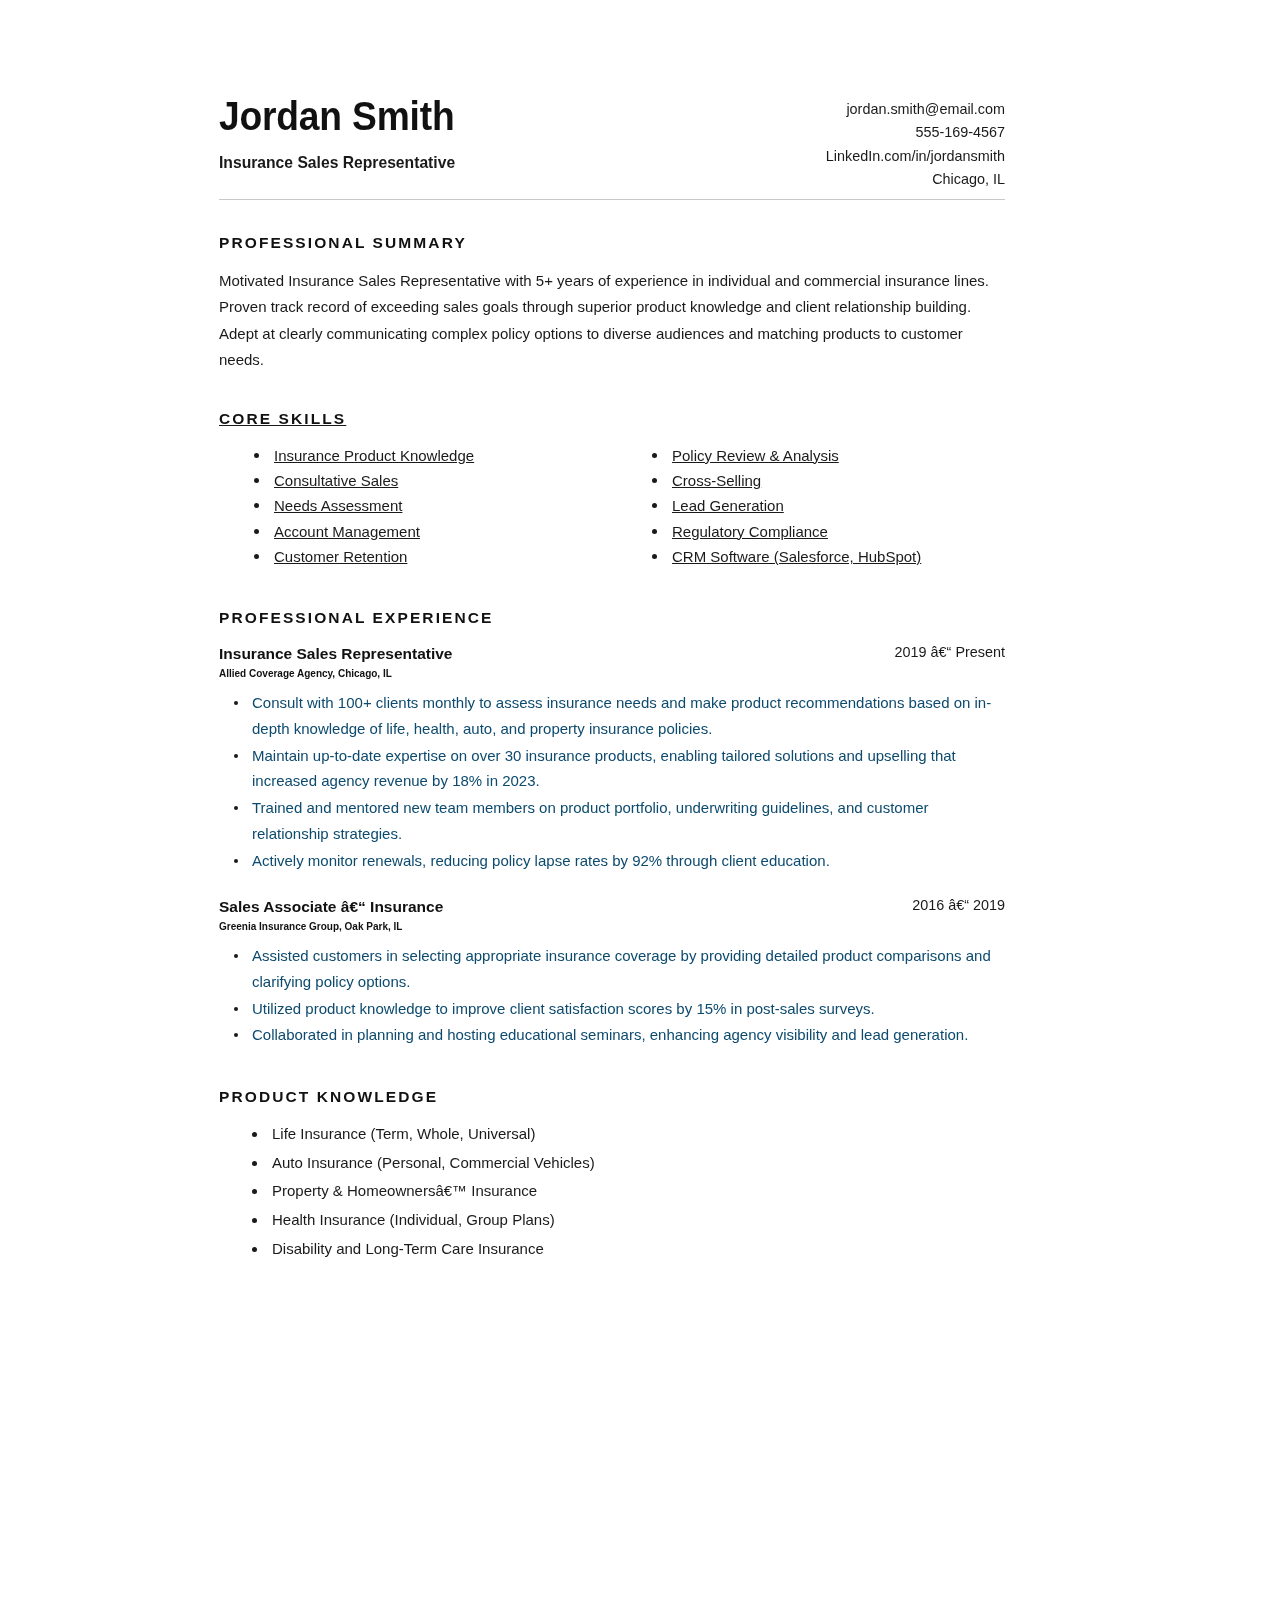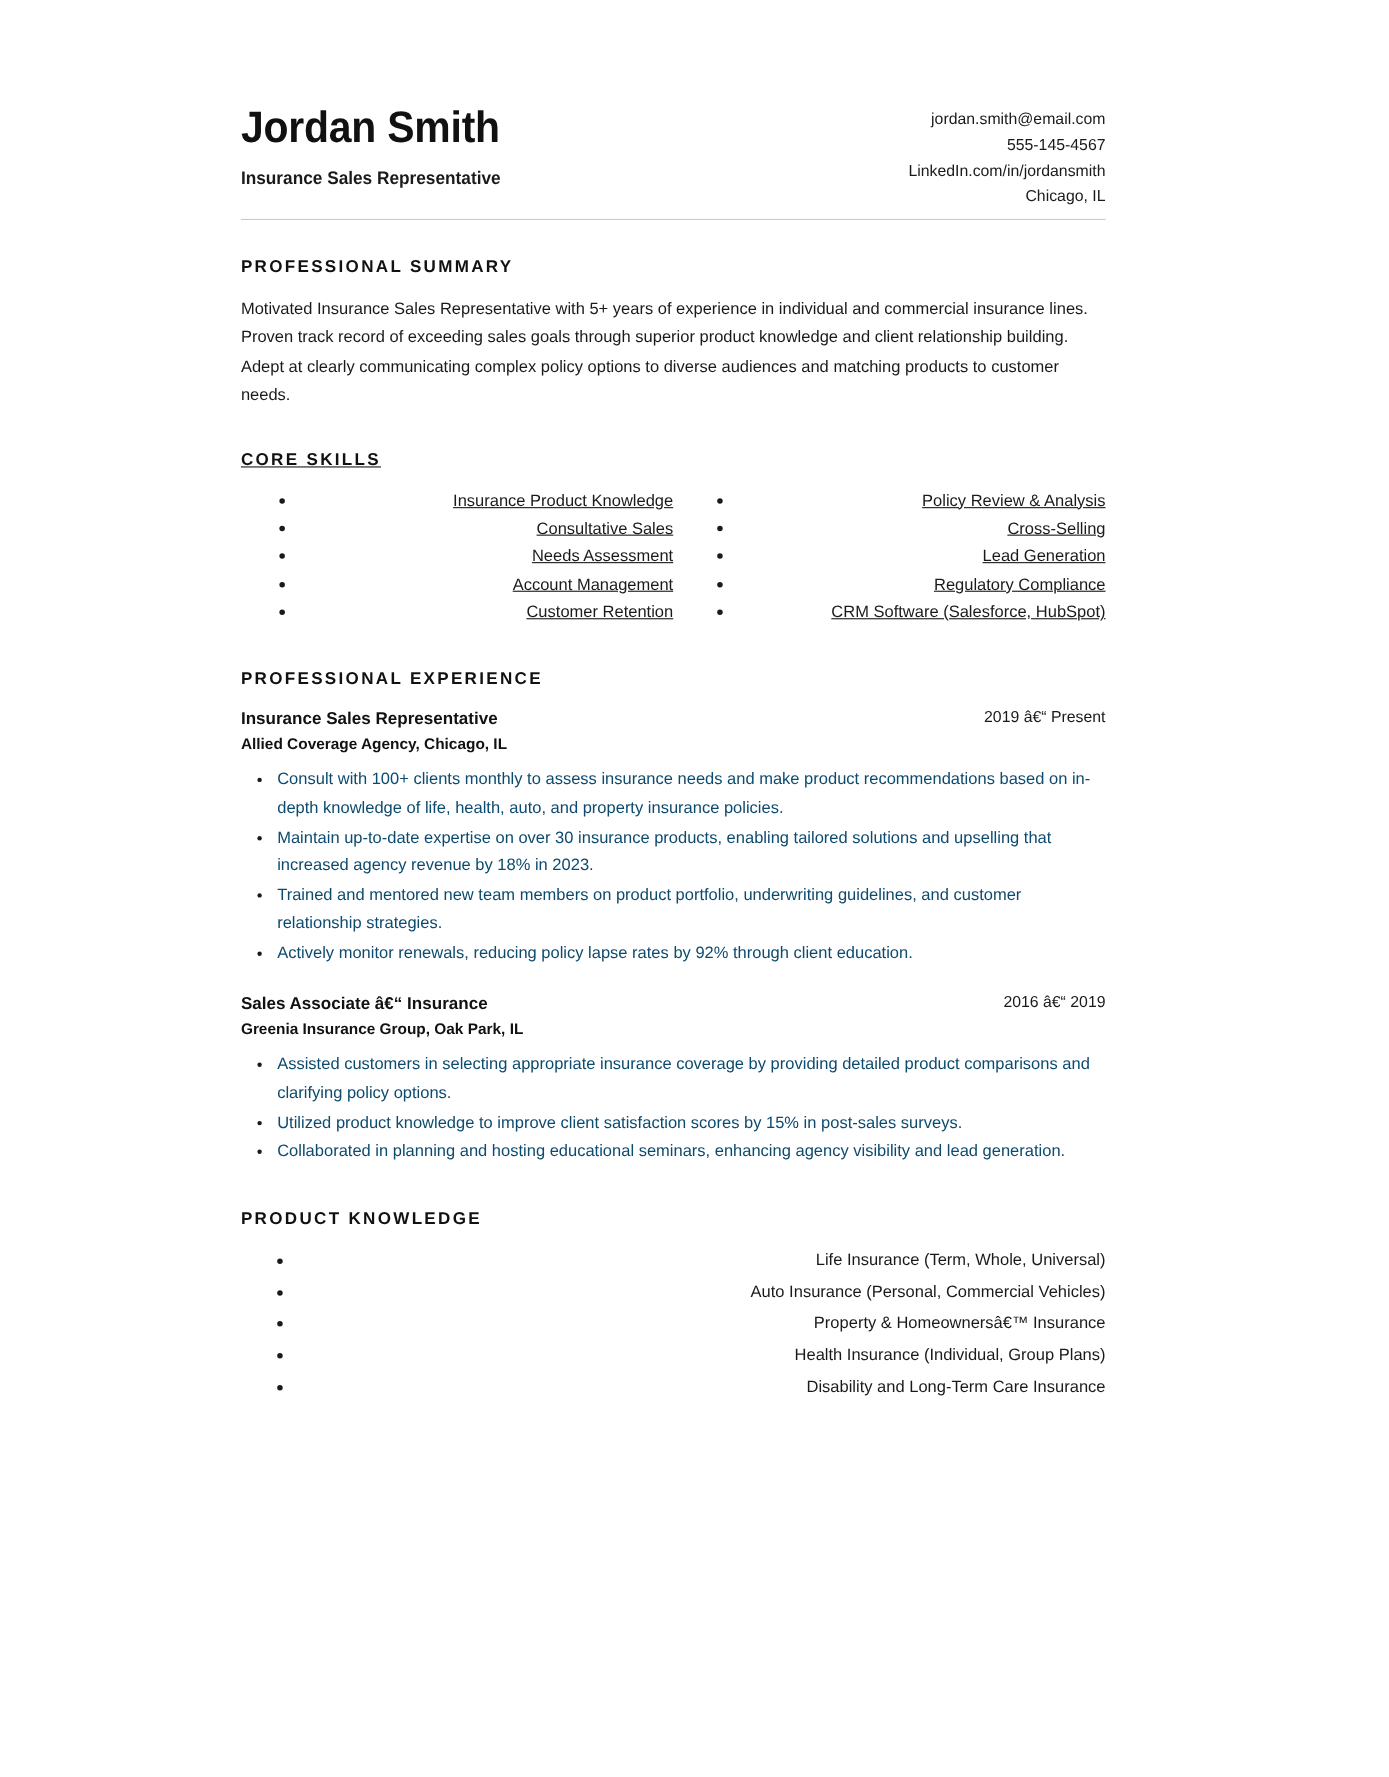--- a/index.html
+++ b/index.html
@@ -111,21 +111,20 @@
     margin: 0;
     padding: 0;
   }
   ul.bullets > li {
     position: relative;
     padding-left: 33px;
     font-size: 15px;
     line-height: 1.56;
     color: #1a1a1a;
     margin-bottom: 2px;
-    text-align: right;
   }
   ul.bullets > li:before {
     content: "";
     position: absolute;
     left: 13px;
     top: 9px;
     width: 5px;
     height: 5px;
     background: #1a1a1a;
     border-radius: 50%;
@@ -148,21 +147,21 @@
   }
   .job-dates {
     position: absolute;
     right: 0;
     top: 1px;
     font-size: 14.4px;
     color: #1a1a1a;
     white-space: nowrap;
   }
   .job-org {
-    font-size: 14px;
+    font-size: 10px;
     font-weight: bold;
     color: #111111;
     line-height: 1.5;
     margin-top: 1px;
   }
   ul.job-bullets {
     list-style: none;
     margin: 9px 0 0 0;
     padding: 0;
   }
@@ -204,21 +203,21 @@
 <div class="page">
   <div class="sheet">
 
     <div class="header">
       <div class="identity">
         <h1 class="name">Jordan Smith</h1>
         <div class="headline">Insurance Sales Representative</div>
       </div>
       <div class="contact">
         <div>jordan.smith@email.com</div>
-        <div>555-145-4567</div>
+        <div>555-169-4567</div>
         <div>LinkedIn.com/in/jordansmith</div>
         <div>Chicago, IL</div>
       </div>
       <div class="rule"></div>
     </div>
 
     <div class="section">
       <h2 class="section-title">PROFESSIONAL SUMMARY</h2>
       <p class="summary">Motivated Insurance Sales Representative with 5+ years of experience in individual and commercial insurance lines. Proven track record of exceeding sales goals through superior product knowledge and client relationship building. Adept at clearly communicating complex policy options to diverse audiences and matching products to customer needs.</p>
     </div>

